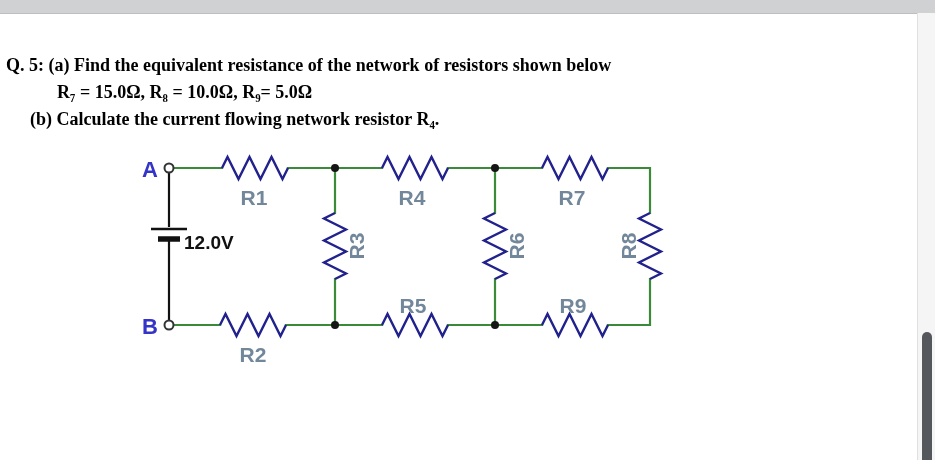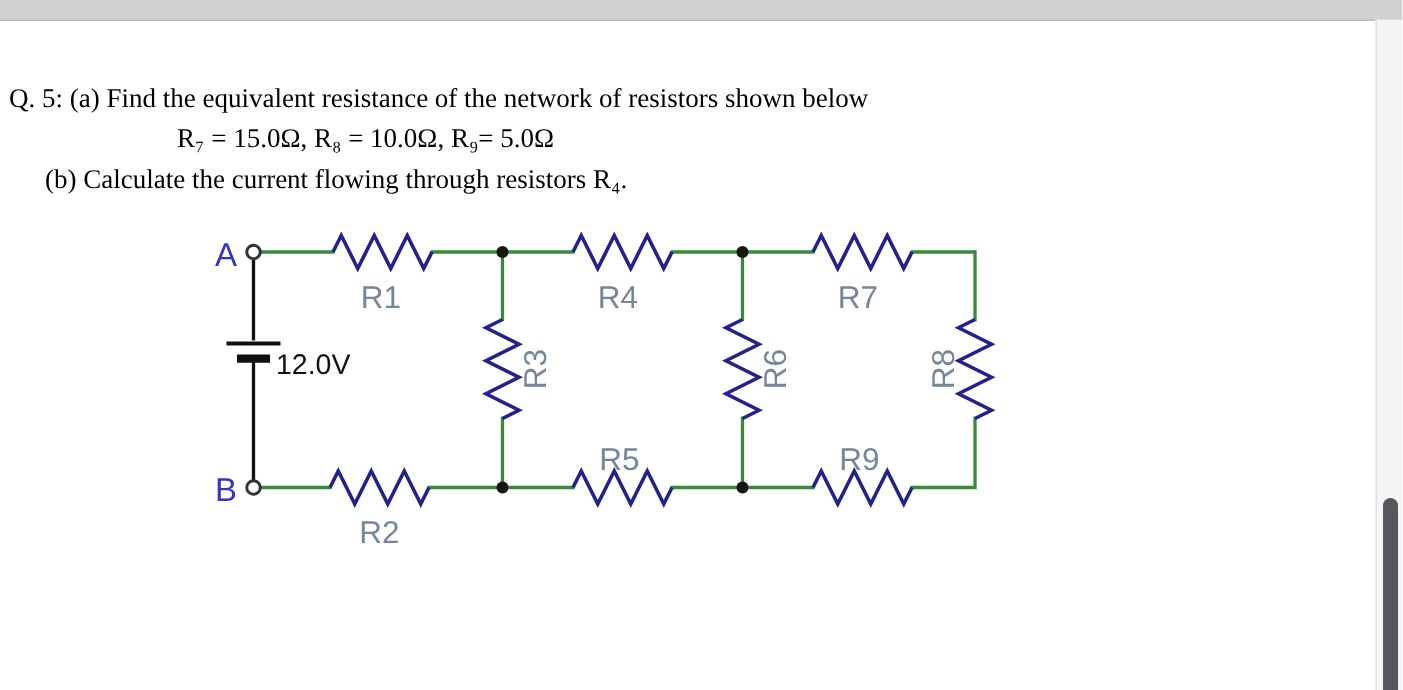--- a/index.html
+++ b/index.html
@@ -2,32 +2,33 @@
 <html style="--wire: #3a8a3a; --resistor: #22228e; --label: #72879a; --node_label: #3434c8; --battery: #111111;"><head>
 <meta charset="utf-8">
 <style>
   html,body{margin:0;padding:0;}
   .screen{
     position:relative;
     width:935px;height:460px;
     overflow:hidden;
     background:#ffffff;
     font-family:"Liberation Serif","DejaVu Serif",serif;
+    font-weight:bold;
   }
   .top-bar{
     position:absolute;top:0;left:0;width:935px;height:13px;
     background:#d0d1d3;border-bottom:1px solid #bdbec0;
   }
   .textblock{
     position:absolute;top:52px;left:6px;width:880px;
     color:#000;font-size:18px;line-height:27px;
   }
   .line{white-space:pre;}
   .l2{margin-left:62px;}
-  .l3{margin-left:112px;}
+  .l3{margin-left:51px;}
   .l4{margin-left:24px;}
   svg.circuit{position:absolute;top:0;left:0;}
   .wire{stroke:var(--wire);stroke-width:2.2;fill:none;stroke-linecap:square;}
   .resistor{stroke:var(--resistor);stroke-width:2.4;fill:none;stroke-linejoin:miter;}
   .battery-lead{stroke:var(--battery);stroke-width:2.2;fill:none;}
   .plate-long{stroke:var(--battery);stroke-width:2.6;}
   .plate-short{stroke:var(--battery);stroke-width:5.5;}
   .rlabel{fill:var(--label);font-family:"Liberation Sans","DejaVu Sans",sans-serif;font-size:21px;}
   .nodelabel{fill:var(--node_label);font-family:"Liberation Sans","DejaVu Sans",sans-serif;font-size:22px;}
   .batlabel{fill:var(--battery);font-family:"Liberation Sans","DejaVu Sans",sans-serif;font-size:19px;}
@@ -45,21 +46,21 @@
 </head>
 <body>
 
 <div class="screen">
 
   <div class="top-bar"></div>
 
   <div class="textblock">
     <div class="line l1">Q. 5: (a) Find the equivalent resistance of the network of resistors shown below</div>
     <div class="line l3">R₇ = 15.0Ω, R₈ = 10.0Ω, R₉= 5.0Ω</div>
-    <div class="line l4">(b) Calculate the current flowing through resistors R₄.</div>
+    <div class="line l4">(b) Calculate the current flowing network resistor R₄.</div>
   </div>
 
   <svg class="circuit" width="935" height="460" viewBox="0 0 935 460">
 
     <g>
       <path class="wire" d="
         M173 168 H222  M288 168 H382  M448 168 H542  M608 168 H650
         M650 168 V213  M650 279 V325
         M608 325 H650  M448 325 H542  M286 325 H382  M173 325 H220
         M335 168 V213  M335 279 V325

